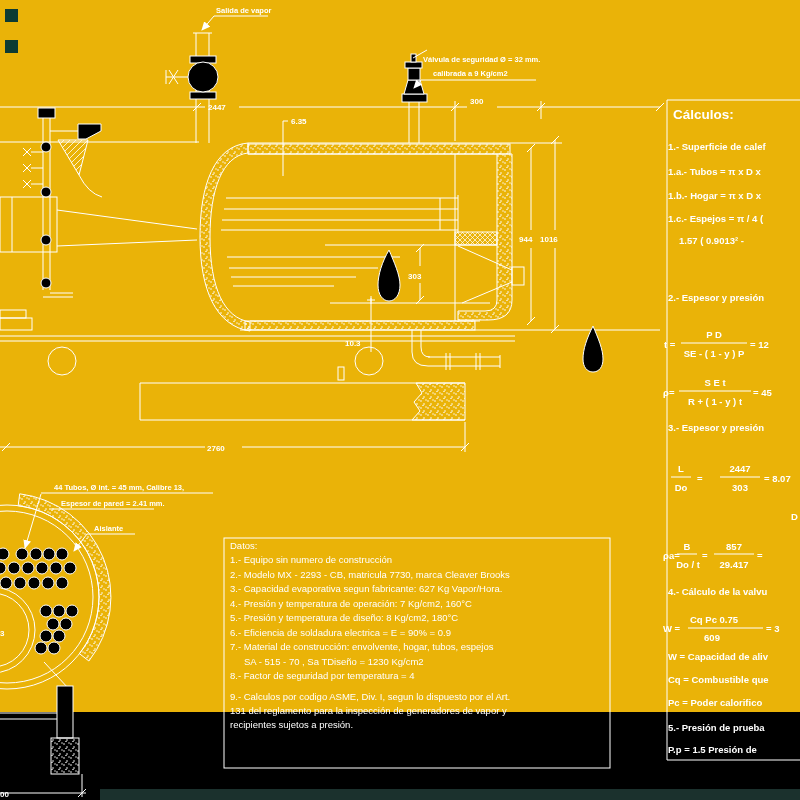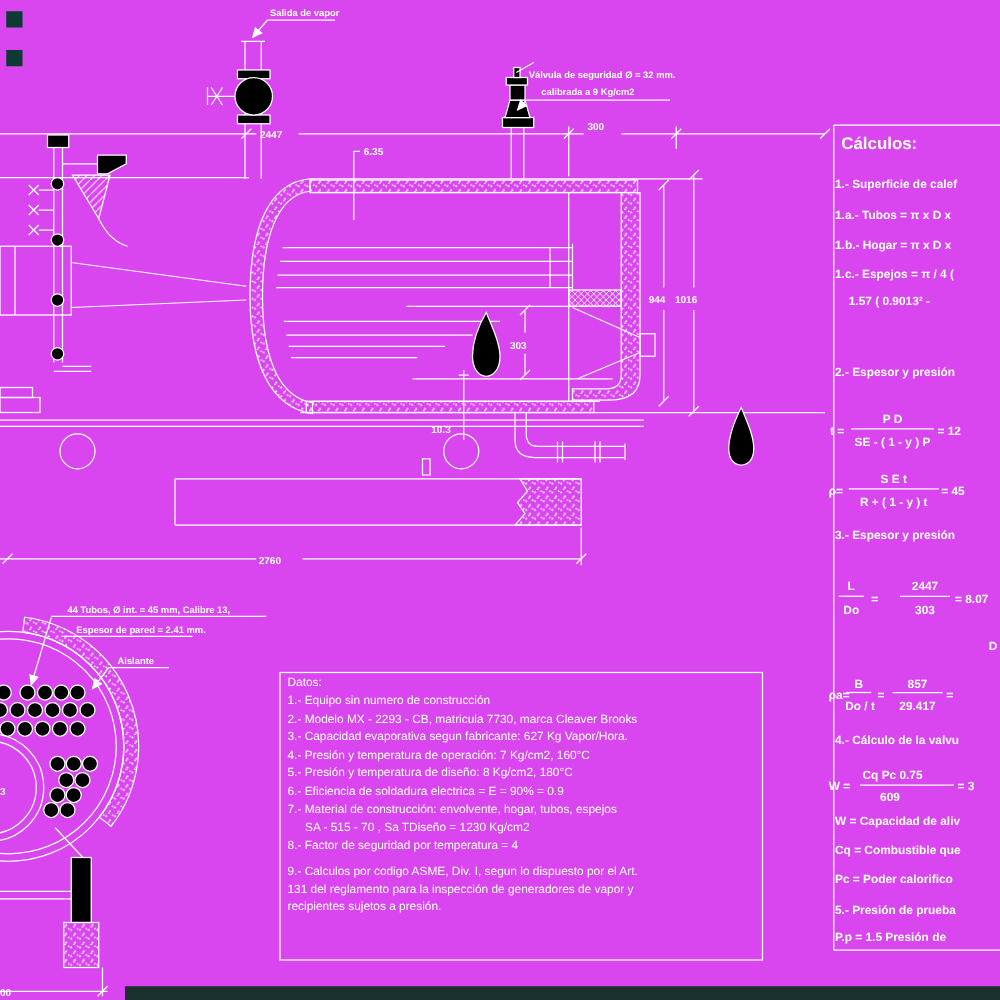--- a/index.html
+++ b/index.html
@@ -1,16 +1,16 @@
 <!DOCTYPE html>
 <html><head>
 <meta charset="utf-8">
 <style>
   html,body{margin:0;padding:0;background:#000;width:800px;height:800px;overflow:hidden}
-  .stage{position:relative;width:800px;height:800px;background:#d946ef}
+  .stage{position:relative;width:800px;height:712px;background:#eab308}
   .ln{stroke:#fff;stroke-width:1;fill:none}
   .bk{fill:#000;stroke:#fff;stroke-width:1}
   .sp{fill:url(#speck);stroke:#fff;stroke-width:1}
   .hh{fill:url(#hatch);stroke:#fff;stroke-width:1}
   .cx{fill:url(#cross);stroke:#fff;stroke-width:1}
   .t{font-family:"Liberation Sans","DejaVu Sans",sans-serif;fill:#fff}
   .s75{font-size:7.5px;font-weight:bold}
   .s8{font-size:8px;font-weight:bold}
   .s9{font-size:9.5px}
   .s9b{font-size:9.5px;font-weight:bold}

